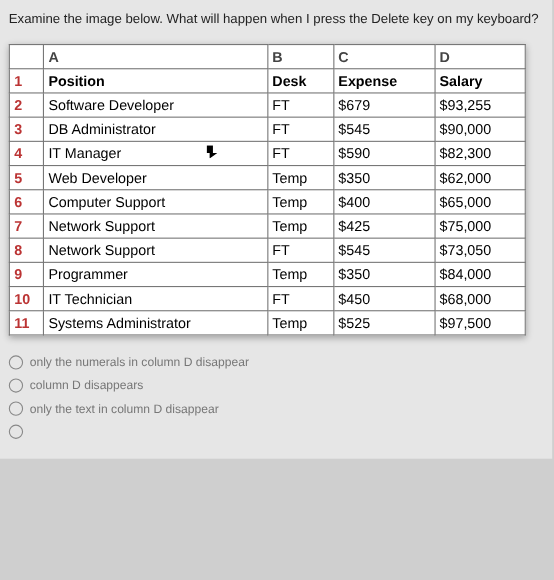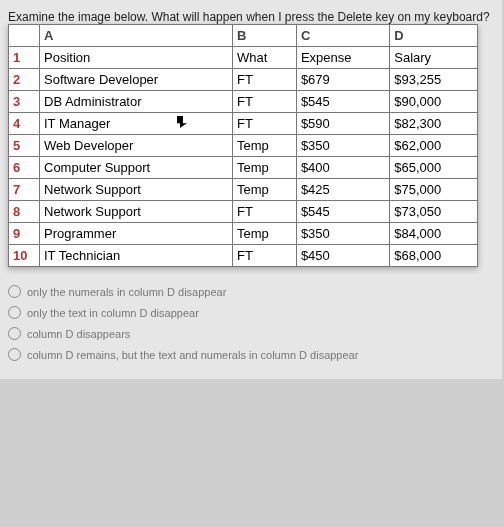--- a/index.html
+++ b/index.html
@@ -1,22 +1,22 @@
 <!DOCTYPE html>
 <html><head>
 <meta charset="utf-8">
 <style>
 html,body{margin:0;padding:0;font-family:Arial,Helvetica,sans-serif;background:#cfcfcf;width:504px;height:527px;overflow:hidden}
 .page{padding:10px 8px;background:#e6e6e6;width:486px}
-.question{font-size:12px;color:#222;margin-bottom:0}
+.question{font-size:12px;color:#222;margin-bottom:16px}
 .sheet{border-collapse:collapse;background:#fff;border:1px solid #555;width:470px;box-shadow:0 2px 6px rgba(0,0,0,.3)}
 .sheet td,.sheet th{border:1px solid #777;padding:3px 4px;font-size:13px;text-align:left;background:#fff}
 .colhdr{background:#eaeaea;text-align:center;font-weight:bold;color:#444}
 .rowhdr{background:#eaeaea;text-align:right;font-weight:bold;color:#b33;width:22px;font-size:12px;padding-right:3px}
-.hdr{font-weight:normal}
+.hdr{font-weight:bold}
 .money{text-align:right}
 .cur{float:left}
 .sel{background:#eaf3ff}
 .cursor{position:relative}
 .cursor::after{content:"";position:absolute;right:45px;top:3px;width:10px;height:12px;background:#000;clip-path:polygon(0 0,60% 0,60% 60%,100% 60%,30% 100%,30% 60%,0 60%)}
 .opts{margin-top:18px;font-size:11px;color:#777}
 .opt{margin:8px 0;display:flex;align-items:center;gap:6px}
 .radio{width:11px;height:11px;border:1px solid #888;border-radius:50%;flex-shrink:0}
 </style>
 </head>
@@ -30,21 +30,21 @@
         <tr>
       <td class="rowhdr"></td>
       <td class="colhdr">A</td>
       <td class="colhdr">B</td>
       <td class="colhdr">C</td>
       <td class="colhdr sel">D</td>
     </tr>
     <tr>
       <td class="rowhdr">1</td>
       <td class="hdr">Position</td>
-      <td class="hdr">What</td>
+      <td class="hdr">Desk</td>
       <td class="hdr">Expense</td>
       <td class="hdr sel">Salary</td>
     </tr>
     <tr>
       <td class="rowhdr">2</td>
       <td>Software Developer</td>
       <td>FT</td>
       <td class="money"><span class="cur">$</span><span>679</span></td>
       <td class="money sel"><span class="cur">$</span><span>93,255</span></td>
     </tr>
@@ -97,34 +97,40 @@
       <td class="money"><span class="cur">$</span><span>350</span></td>
       <td class="money sel"><span class="cur">$</span><span>84,000</span></td>
     </tr>
     <tr>
       <td class="rowhdr">10</td>
       <td>IT Technician</td>
       <td>FT</td>
       <td class="money"><span class="cur">$</span><span>450</span></td>
       <td class="money sel"><span class="cur">$</span><span>68,000</span></td>
     </tr>
+    <tr>
+      <td class="rowhdr">11</td>
+      <td>Systems Administrator</td>
+      <td>Temp</td>
+      <td class="money"><span class="cur">$</span><span>525</span></td>
+      <td class="money sel"><span class="cur">$</span><span>97,500</span></td>
+    </tr>
   </tbody>
     </table>
 
   <div class="opts">
     <div class="opt">
         <span class="radio"></span>
         <span>only the numerals in column D disappear</span>
       </div>
     <div class="opt">
         <span class="radio"></span>
+        <span>column D disappears</span>
+      </div>
+    <div class="opt">
+        <span class="radio"></span>
         <span>only the text in column D disappear</span>
       </div>
     <div class="opt">
         <span class="radio"></span>
-        <span>column D disappears</span>
-      </div>
-    <div class="opt">
-        <span class="radio"></span>
-        <span>column D remains, but the text and numerals in column D disappear</span>
       </div>
   </div>
 </div>
 
 </body></html>

